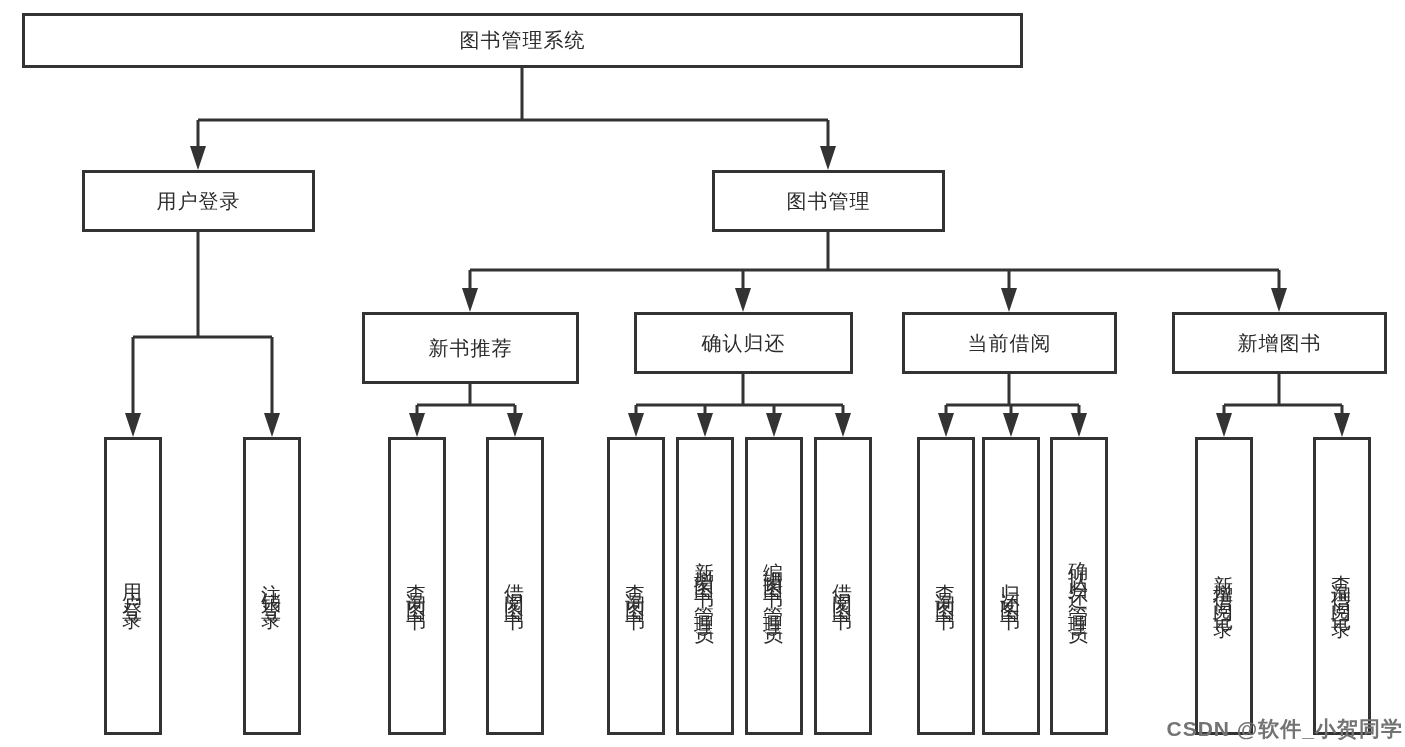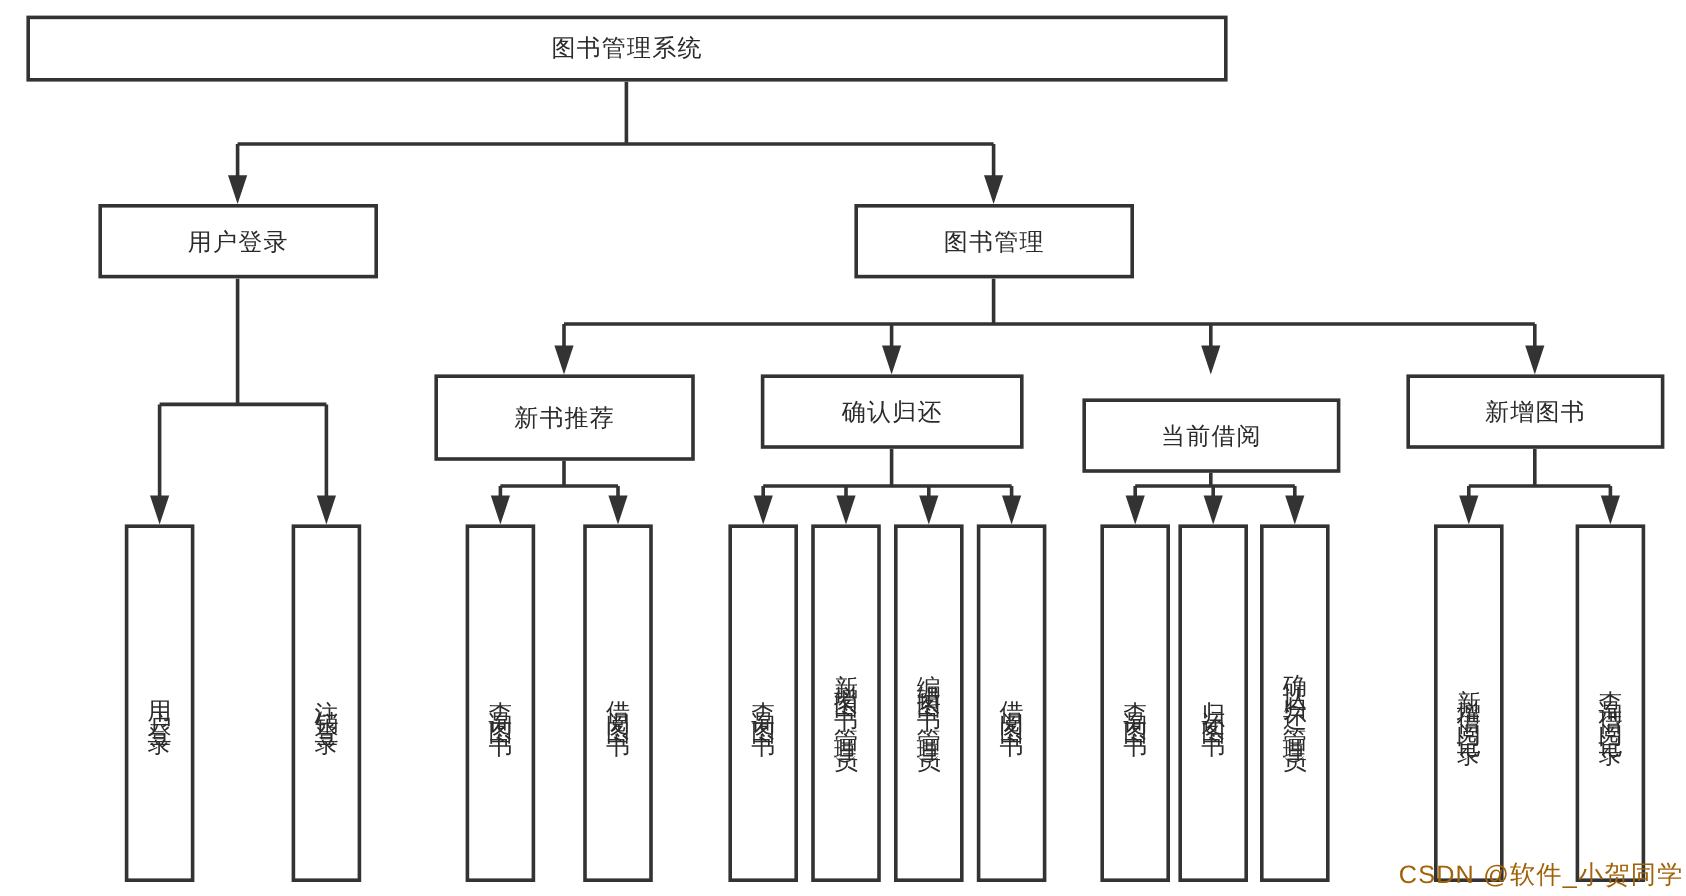--- a/index.html
+++ b/index.html
@@ -28,42 +28,43 @@
     font-size:20px;
     letter-spacing:9px;
     width:58px;top:437px;height:298px;
   }
   
   .n-root{left:22px;top:13px;width:1001px;height:55px;text-align:right;}
   .n-user-login{left:82px;top:170px;width:233px;height:62px;}
   .n-book-mgmt{left:712px;top:170px;width:233px;height:62px;}
   .n-new-book{left:362px;top:312px;width:217px;height:72px;}
   .n-book-borrow{left:634px;top:312px;width:219px;height:62px;}
-  .n-current-borrow{left:902px;top:312px;width:215px;height:62px;margin-top:20px;}
+  .n-current-borrow{left:902px;top:312px;width:215px;height:62px;}
   .n-borrow-records{left:1172px;top:312px;width:215px;height:62px;}
   .l-user-login{left:104px;}
   .l-logout{left:243px;}
   .l-query-a{left:388px;}
   .l-borrow-a{left:486px;}
   .l-query-b{left:607px;}
   .l-add-book{left:676px;}
   .l-edit-book{left:745px;}
   .l-borrow-b{left:814px;}
   .l-query-c{left:917px;}
   .l-return{left:982px;}
   .l-confirm{left:1050px;}
   .l-add-rec{left:1195px;}
   .l-query-rec{left:1313px;}
   .watermark{
     position:absolute;
     right:2px;bottom:4px;
     font-size:21px;
-    color:#a16207;
+    color:#737373;
     letter-spacing:1px;
     white-space:nowrap;
+    font-weight:bold;
   }
 </style>
 </head>
 <body>
 
 <div class="canvas">
 
   <svg id="connector-svg" class="connectors" width="1405" height="747" viewBox="0 0 1405 747">
     <path fill="none" stroke="#333333" stroke-width="3" d="
       M522 68 V120 M198 120 H828 M198 120 V150 M828 120 V150

